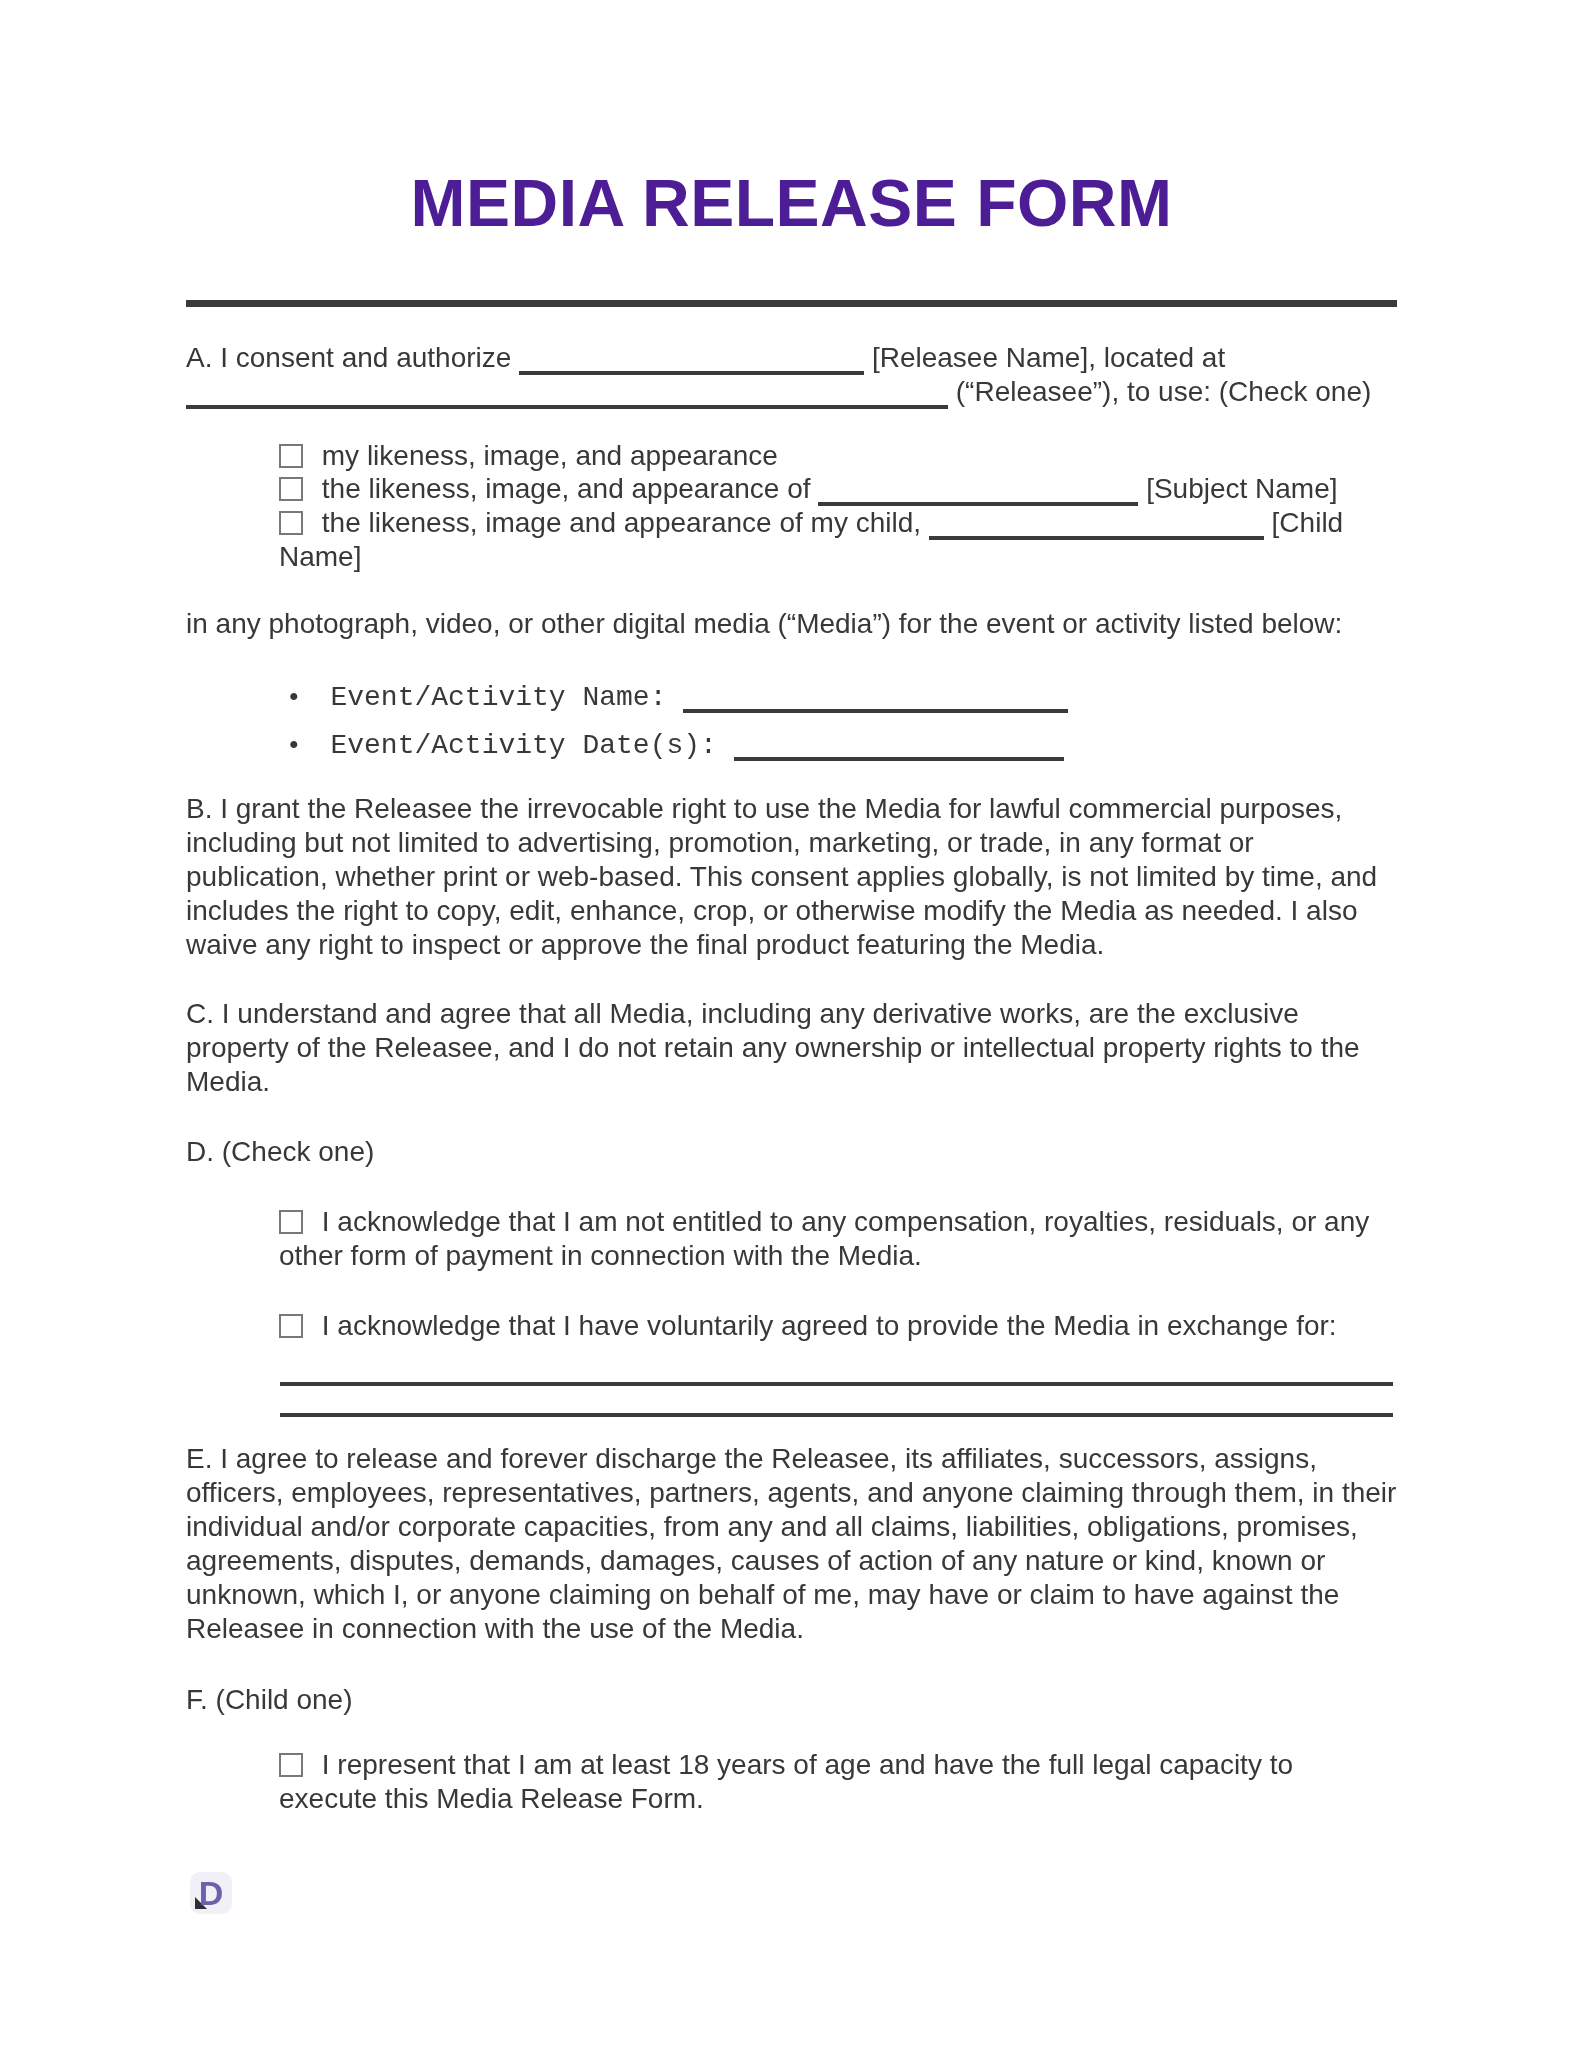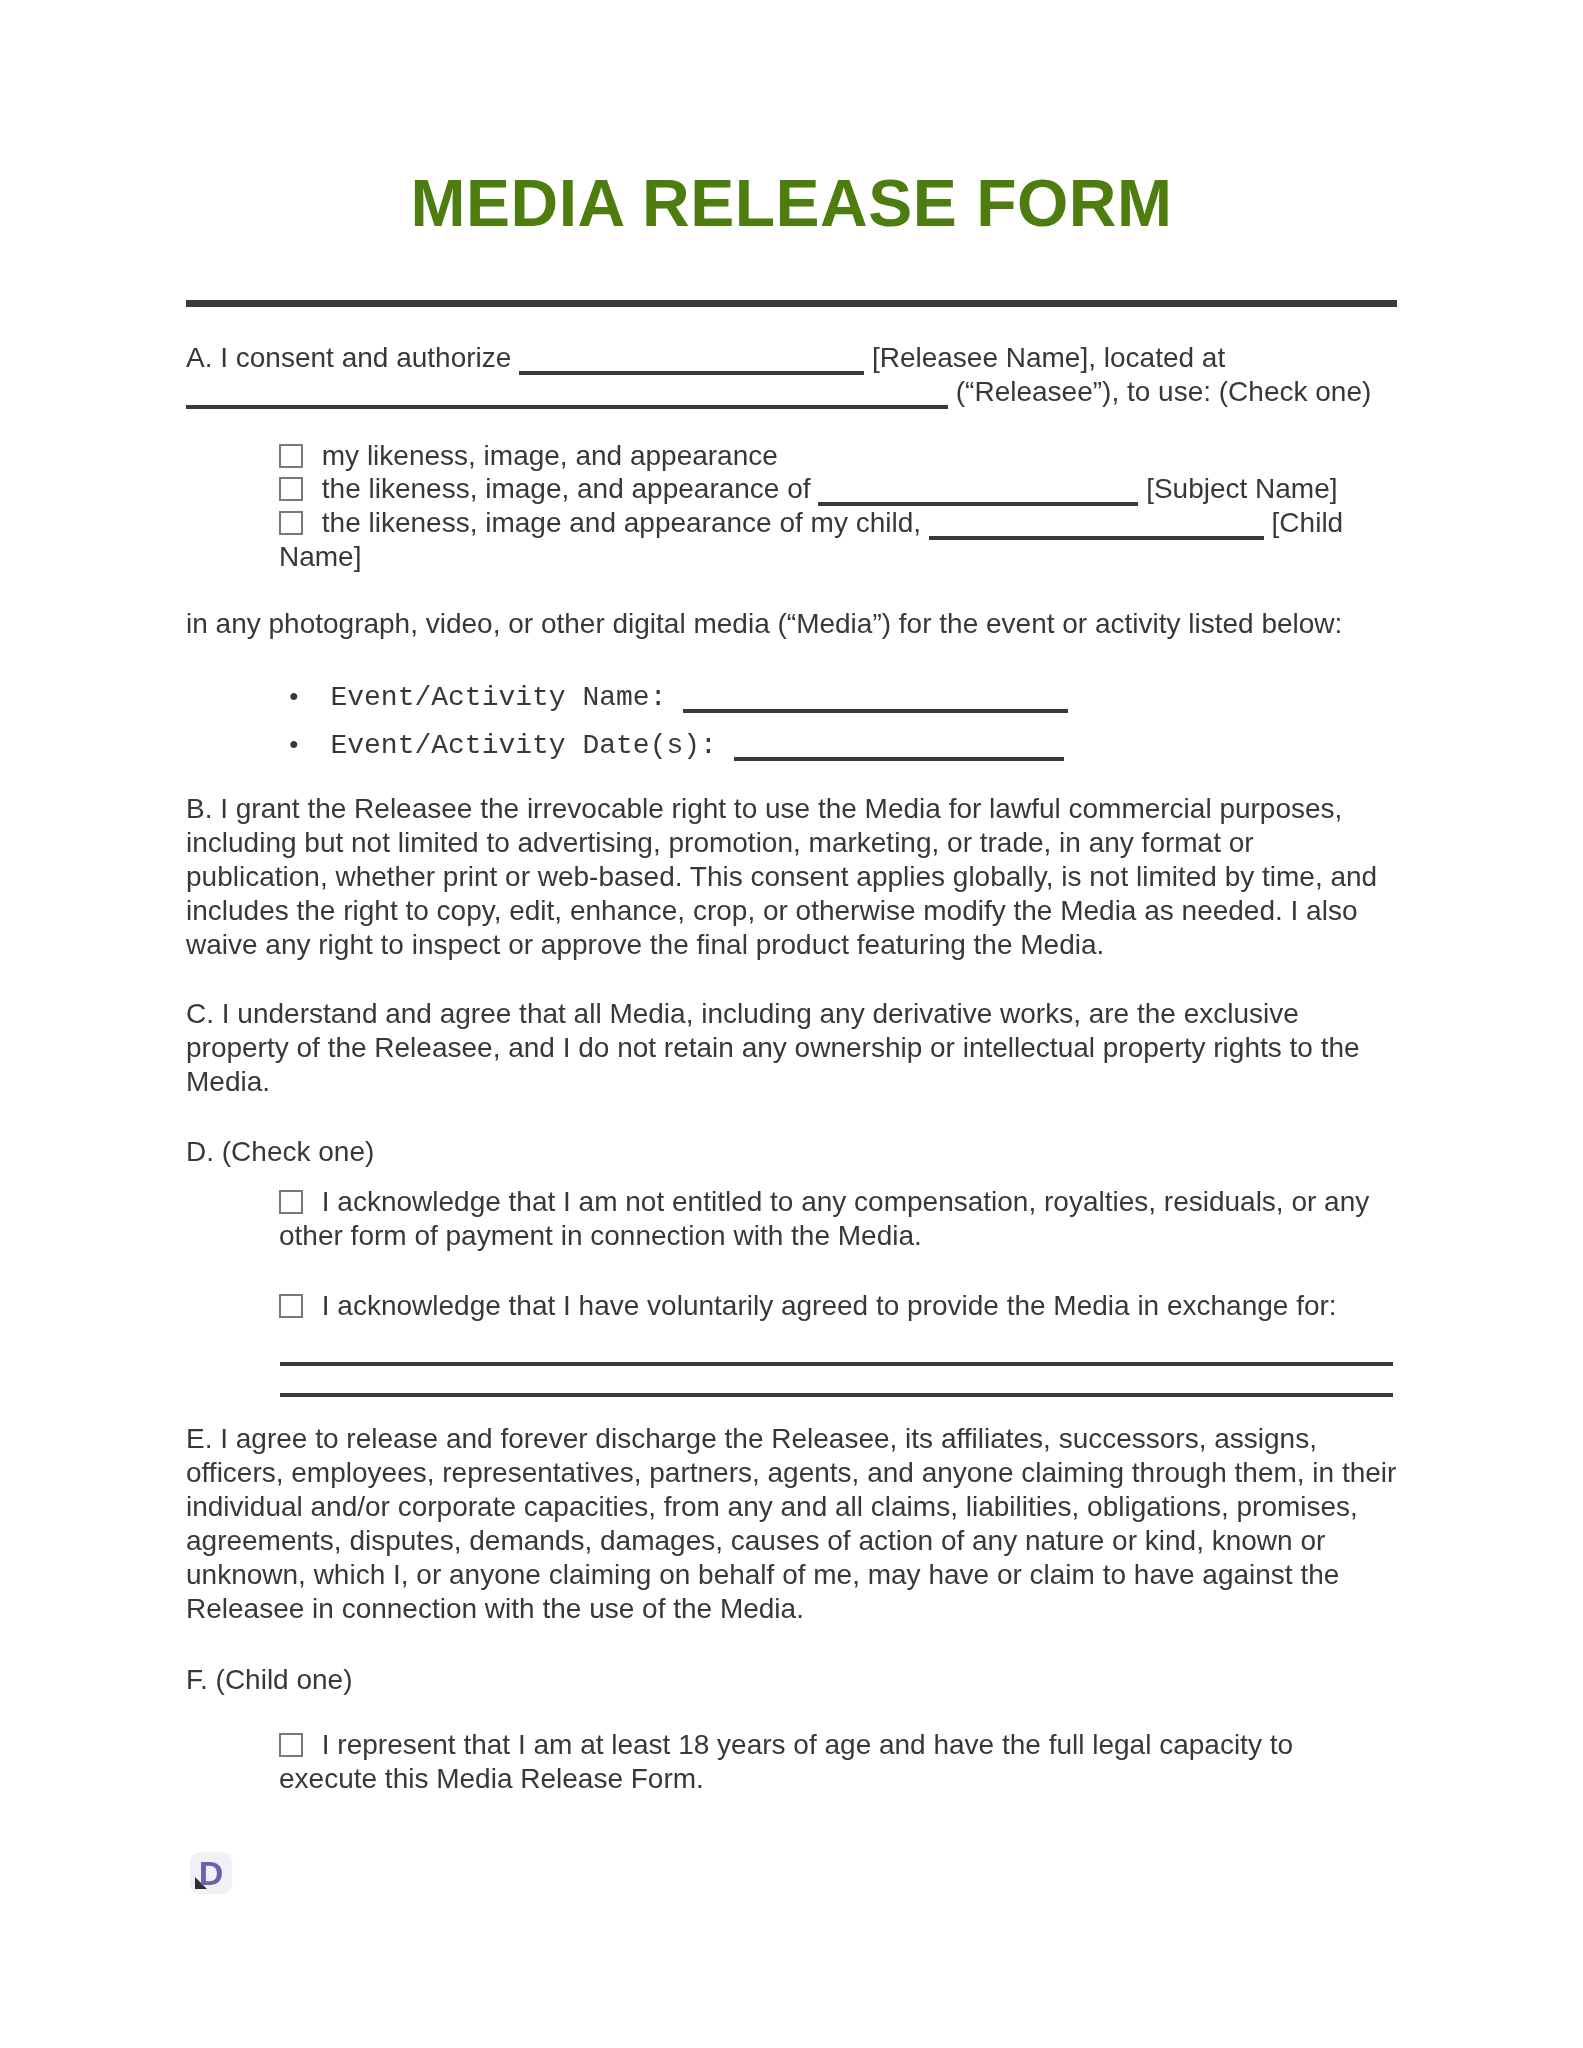--- a/index.html
+++ b/index.html
@@ -2,36 +2,36 @@
 <html><head>
 <meta charset="utf-8">
 <style>
   html,body{margin:0;padding:0;background:#ffffff;}
   body{width:1583px;height:2048px;position:relative;
        font-family:"Liberation Sans","DejaVu Sans",sans-serif;
        color:#383838;font-size:28px;line-height:34px;
        -webkit-font-smoothing:antialiased;}
   .page{box-sizing:border-box;width:1583px;height:2048px;padding:170px 186px 0 186px;overflow:hidden;}
   h1.title{margin:0;font-size:66px;line-height:66px;font-weight:700;
-           text-align:center;color:#4d7c0f;letter-spacing:0.5px;}
+           text-align:center;color:#4c1d95;letter-spacing:0.5px;}
   .rule{margin-top:64px;height:7px;background:#3a3a3a;}
   p{margin:0;}
   .intro{margin-top:37px;}
   .sec-a{margin-top:34px;}
   .options{margin-top:30px;}
   .options .check-para{line-height:33px;}
   .media-clause{margin-top:34px;}
   .bullets{margin-top:38px;font-family:Liberation Mono, monospace;}
   .bullet-item{margin-left:100px;}
   .bullet-item + .bullet-item{margin-top:12px;}
   .bullet{margin-right:12px;font-size:26px;}
   .sec-b{margin-top:29px;}
   .sec-c{margin-top:35px;}
   .d-header{margin-top:36px;}
-  .d-opt1{margin-top:16px;}
+  .d-opt1{margin-top:36px;}
   .d-opt2{margin-top:36px;}
   .exchange{margin-top:12px;}
   .xline{height:27px;border-bottom:4px solid #3a3a3a;margin-left:94px;width:1113px;}
   .sec-e{margin-top:25px;}
   .f-header{margin-top:37px;}
   .f-opt1{margin-top:31px;}
   .check-para{margin-left:93px;}
   .checkbox{display:inline-block;box-sizing:border-box;width:24px;height:24px;
             border:2px solid #787878;background:#ffffff;margin-right:11px;
             vertical-align:-3px;}

